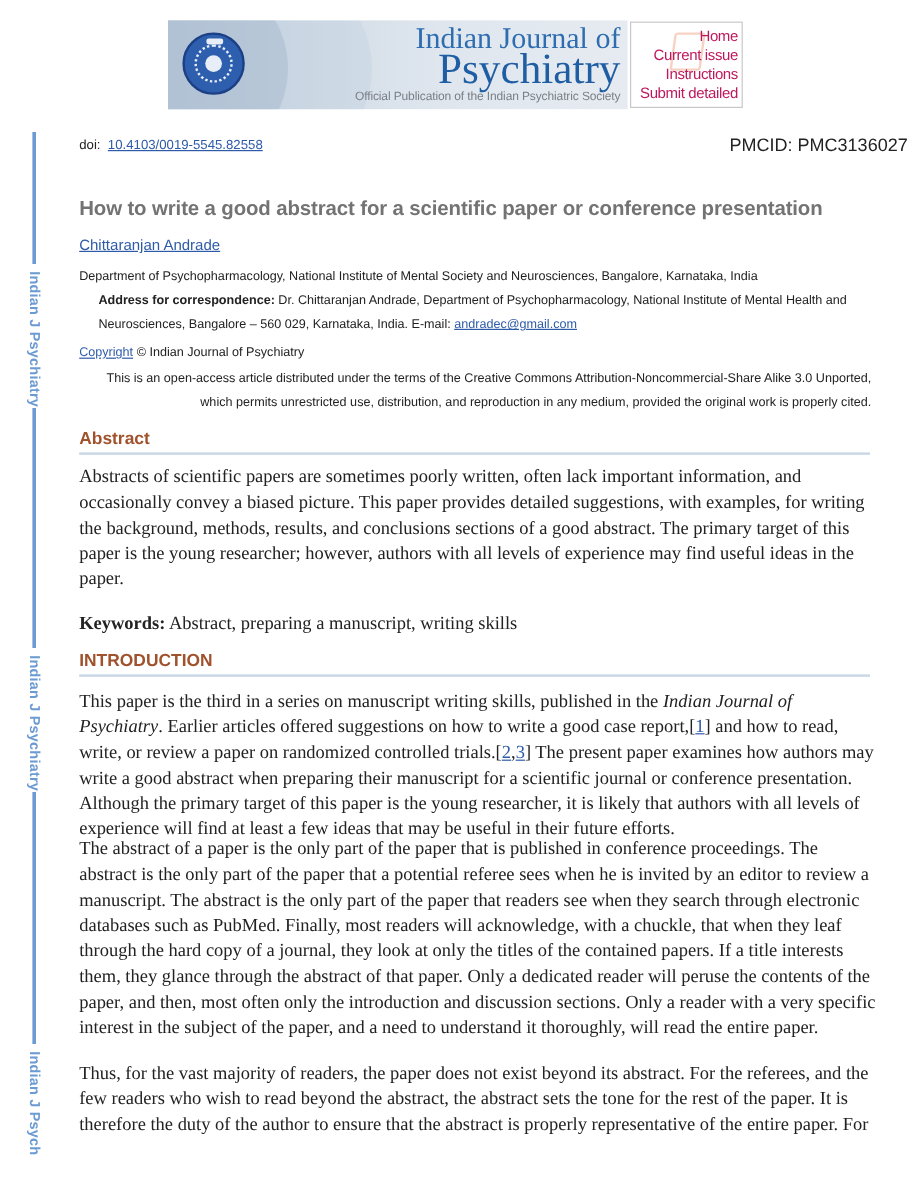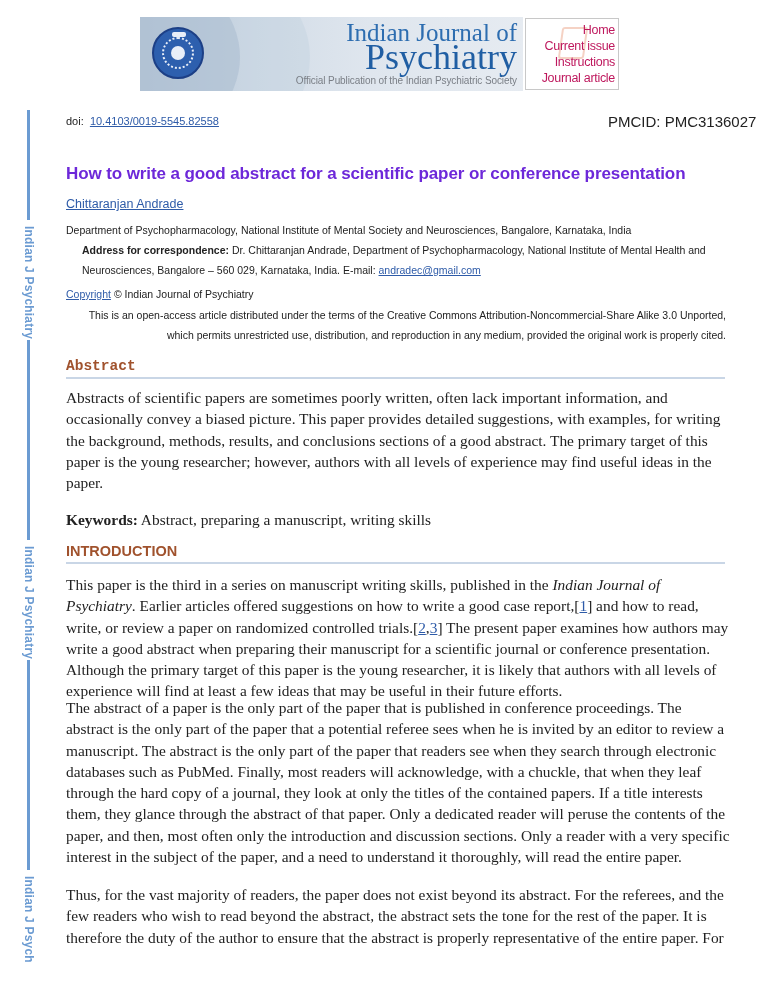--- a/index.html
+++ b/index.html
@@ -23,21 +23,21 @@
 
   
   .sidebar-mark { position: absolute; left: 26px; top: 0; width: 16px; height: 994px; }
   .vline { position: absolute; left: 1px; width: 3px; background: #6b9bd2; }
   .vtext { position: absolute; left: -6px; width: 16px; color: #6b9bd2; font-size: 12px; font-weight: bold; writing-mode: vertical-rl; white-space: nowrap; letter-spacing: 0.2px; }
 
   
   .meta { position: absolute; left: 66px; top: 112px; font-size: 11px; color: #222; line-height: 19px; }
   .meta a, .link { color: #2e5ba8; text-decoration: underline; }
   .pmcid { position: absolute; left: 608px; top: 112px; font-size: 15px; color: #222; line-height: 19px; text-align: center; }
-  .title { position: absolute; left: 66px; top: 164px; font-size: 17px; font-weight: bold; color: #6d28d9; letter-spacing: -0.1px; }
+  .title { position: absolute; left: 66px; top: 164px; font-size: 17px; font-weight: bold; color: #737373; letter-spacing: -0.1px; }
   .author { position: absolute; left: 66px; top: 197px; font-size: 12.5px; }
   .small { position: absolute; left: 66px; width: 660px; font-size: 10.5px; color: #222; line-height: 20px; }
   .small b { font-weight: bold; }
   .sec-head { position: absolute; left: 66px; width: 659px; font-size: 14.5px; font-weight: bold; color: #a0522d; border-bottom: 2px solid #c9d6e6; padding-bottom: 1px; line-height: 20px; }
   .para { position: absolute; left: 66px; width: 664px; font-family: "Liberation Serif", serif; font-size: 15.4px; line-height: 21.3px; color: #222; }
   .para i { font-style: italic; }
   .para .ref { color: #2e5ba8; text-decoration: underline; }
 </style>
 </head>
 <body>
@@ -53,21 +53,21 @@
     </div>
     <div class="brand-top">Indian Journal of</div>
     <div class="brand-main">Psychiatry</div>
     <div class="brand-sub">Official Publication of the Indian Psychiatric Society</div>
   </div>
   <div class="banner-nav">
     <div class="ghost"></div>
     <a href="#">Home</a>
     <a href="#">Current issue</a>
     <a href="#">Instructions</a>
-    <a href="#">Journal article</a>
+    <a href="#">Submit detailed</a>
   </div>
 </div>
 
 <div class="sidebar-mark">
   <div class="vline" style="top:110px;height:110px;"></div>
   <div class="vtext" style="top:226px;">Indian J Psychiatry</div>
   <div class="vline" style="top:340px;height:200px;"></div>
   <div class="vtext" style="top:546px;">Indian J Psychiatry</div>
   <div class="vline" style="top:660px;height:210px;"></div>
   <div class="vtext" style="top:876px;">Indian J Psych</div>
@@ -86,21 +86,21 @@
   <b>Address for correspondence:</b>
   <span>Dr. Chittaranjan Andrade, Department of Psychopharmacology, National Institute of Mental Health and Neurosciences, Bangalore – 560 029, Karnataka, India. E-mail:</span>
   <a href="#" class="link">andradec@gmail.com</a>
 </div>
 <div class="small" style="top:284px;">
   <a href="#" class="link">Copyright</a>
   <span>© Indian Journal of Psychiatry</span>
 </div>
 <div class="small" style="top:305px;text-align:right;">This is an open-access article distributed under the terms of the Creative Commons Attribution-Noncommercial-Share Alike 3.0 Unported, which permits unrestricted use, distribution, and reproduction in any medium, provided the original work is properly cited.</div>
 
-<div class="sec-head" style="top:356px;font-family:Liberation Mono, monospace;">Abstract</div>
+<div class="sec-head" style="top:356px;">Abstract</div>
 <div class="para" style="top:387px;">Abstracts of scientific papers are sometimes poorly written, often lack important information, and occasionally convey a biased picture. This paper provides detailed suggestions, with examples, for writing the background, methods, results, and conclusions sections of a good abstract. The primary target of this paper is the young researcher; however, authors with all levels of experience may find useful ideas in the paper.</div>
 <div class="para" style="top:509px;">
   <b>Keywords:</b>
   <span>Abstract, preparing a manuscript, writing skills</span>
 </div>
 
 <div class="sec-head" style="top:541px;">INTRODUCTION</div>
 <div class="para" style="top:574px;"><span>This paper is the third in a series on manuscript writing skills, published in the </span><i>Indian Journal of Psychiatry</i><span>. Earlier articles offered suggestions on how to write a good case report,[</span><a href="#" class="ref">1</a><span>] and how to read, write, or review a paper on randomized controlled trials.[</span><a href="#" class="ref">2</a>,<a href="#" class="ref">3</a><span>] The present paper examines how authors may write a good abstract when preparing their manuscript for a scientific journal or conference presentation. Although the primary target of this paper is the young researcher, it is likely that authors with all levels of experience will find at least a few ideas that may be useful in their future efforts.</span></div>
 <div class="para" style="top:697px;">The abstract of a paper is the only part of the paper that is published in conference proceedings. The abstract is the only part of the paper that a potential referee sees when he is invited by an editor to review a manuscript. The abstract is the only part of the paper that readers see when they search through electronic databases such as PubMed. Finally, most readers will acknowledge, with a chuckle, that when they leaf through the hard copy of a journal, they look at only the titles of the contained papers. If a title interests them, they glance through the abstract of that paper. Only a dedicated reader will peruse the contents of the paper, and then, most often only the introduction and discussion sections. Only a reader with a very specific interest in the subject of the paper, and a need to understand it thoroughly, will read the entire paper.</div>
 <div class="para" style="top:884px;">Thus, for the vast majority of readers, the paper does not exist beyond its abstract. For the referees, and the few readers who wish to read beyond the abstract, the abstract sets the tone for the rest of the paper. It is therefore the duty of the author to ensure that the abstract is properly representative of the entire paper. For</div>

